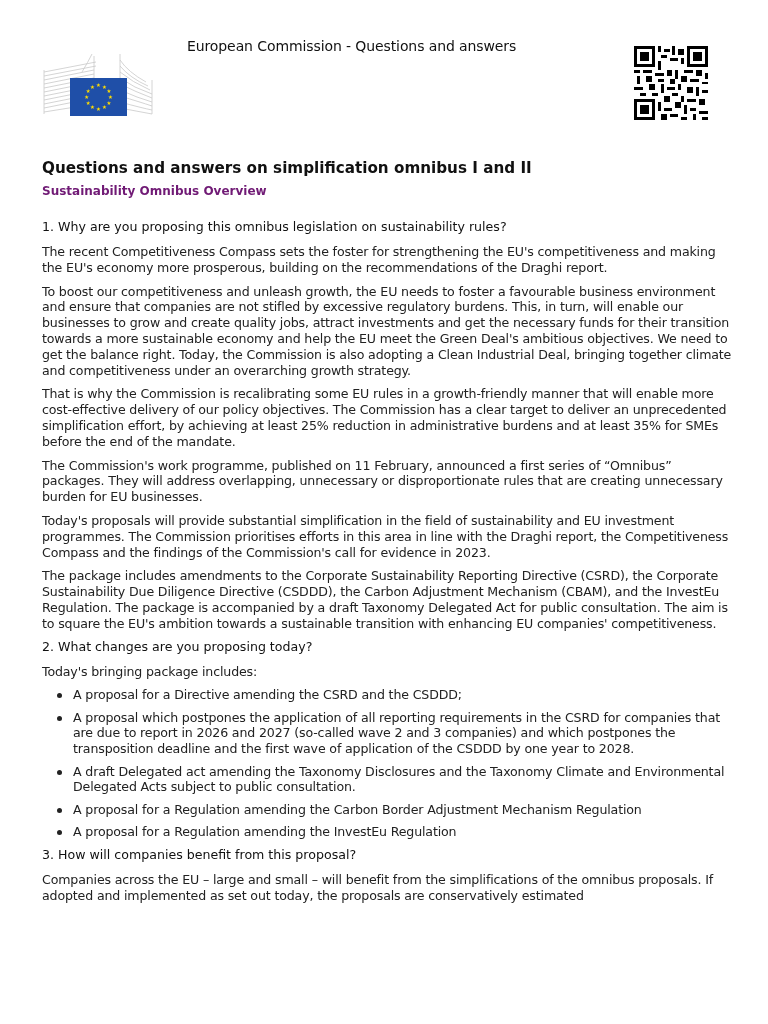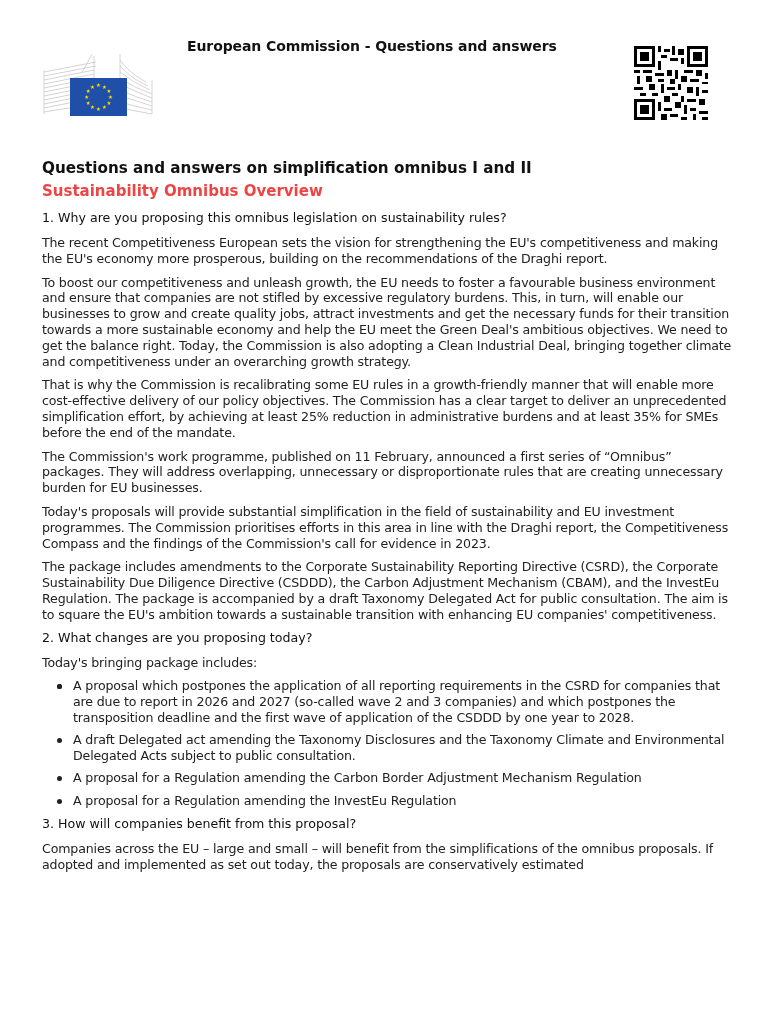--- a/index.html
+++ b/index.html
@@ -5,33 +5,33 @@
   html, body { margin: 0; padding: 0; background: #ffffff; }
   body {
     width: 768px; height: 1024px; overflow: hidden; position: relative;
     font-family: "DejaVu Sans", sans-serif; color: #1a1a1a;
   }
   .page { position: absolute; left: 0; top: 0; width: 768px; height: 1024px; }
 
   
   .header-title {
     position: absolute; left: 187px; top: 38px;
-    font-size: 14px; font-weight: bold; color: #111;
+    font-size: 14px; font-weight: normal; color: #111;
     letter-spacing: -0.1px;
   }
   .logo { position: absolute; left: 42px; top: 52px; width: 118px; height: 64px; }
   .qr { position: absolute; left: 632px; top: 46px; width: 78px; height: 74px; }
 
   .content { position: absolute; left: 42px; top: 158px; width: 690px; }
 
   .doc-title {
     font-size: 15.2px; font-weight: bold; margin: 0; line-height: 20px; color: #111;
   }
   .dateline { font-size: 14px; margin: 9px 0 0 0; line-height: 20px; color: #222; }
-  .section-title { font-size: 15px; font-weight: bold; margin: 2px 0 7px 0; line-height: 22px; color: #ef4444; }
+  .section-title { font-size: 12px; font-weight: bold; margin: 2px 0 16px 0; line-height: 22px; color: #701a75; }
   .q {
     font-size: 12.6px; font-weight: normal; margin: 6px 0 0 0; line-height: 18px; color: #111;
   }
   p.body {
     font-size: 12.6px; line-height: 15.8px; margin: 8px 0 0 0; color: #222;
     letter-spacing: -0.15px;
   }
   ul.bullets { margin: 8px 0 0 0; padding: 0 0 0 31px; list-style: none; }
   ul.bullets li {
     position: relative; font-size: 12.6px; line-height: 15.8px; color: #222;
@@ -143,31 +143,31 @@
         <rect x="20" y="23" width="1" height="2"></rect>
         <rect x="23" y="24" width="2" height="1"></rect>
     </g>
   </svg>
 
   <div class="content">
     <h1 class="doc-title">Questions and answers on simplification omnibus I and II</h1>
     <h2 class="section-title">Sustainability Omnibus Overview</h2>
 
     <h3 class="q">1. Why are you proposing this omnibus legislation on sustainability rules?</h3>
-    <p class="body">The recent Competitiveness European sets the vision for strengthening the EU's competitiveness and making the EU's economy more prosperous, building on the recommendations of the Draghi report.</p>
+    <p class="body">The recent Competitiveness Compass sets the foster for strengthening the EU's competitiveness and making the EU's economy more prosperous, building on the recommendations of the Draghi report.</p>
     <p class="body">To boost our competitiveness and unleash growth, the EU needs to foster a favourable business environment and ensure that companies are not stifled by excessive regulatory burdens. This, in turn, will enable our businesses to grow and create quality jobs, attract investments and get the necessary funds for their transition towards a more sustainable economy and help the EU meet the Green Deal's ambitious objectives. We need to get the balance right. Today, the Commission is also adopting a Clean Industrial Deal, bringing together climate and competitiveness under an overarching growth strategy.</p>
     <p class="body">That is why the Commission is recalibrating some EU rules in a growth-friendly manner that will enable more cost-effective delivery of our policy objectives. The Commission has a clear target to deliver an unprecedented simplification effort, by achieving at least 25% reduction in administrative burdens and at least 35% for SMEs before the end of the mandate.</p>
     <p class="body">The Commission's work programme, published on 11 February, announced a first series of “Omnibus” packages. They will address overlapping, unnecessary or disproportionate rules that are creating unnecessary burden for EU businesses.</p>
     <p class="body">Today's proposals  will provide substantial simplification in the field of sustainability and EU investment programmes. The Commission prioritises efforts in this area in line with the Draghi report, the Competitiveness Compass and the findings of the Commission's call for evidence in 2023.</p>
     <p class="body">The package includes amendments to the Corporate Sustainability Reporting Directive (CSRD), the Corporate Sustainability Due Diligence Directive (CSDDD), the Carbon Adjustment Mechanism (CBAM), and the InvestEu Regulation. The package is accompanied by a draft Taxonomy Delegated Act for public consultation.  The aim is to square the EU's ambition towards a sustainable transition with enhancing EU companies' competitiveness.</p>
 
     <h3 class="q">2. What changes are you proposing today?</h3>
     <p class="body">Today's bringing package includes:</p>
     <ul class="bullets">
-      <li><span class="dot"></span></li>
+      <li><span class="dot"></span><span>A proposal for a Directive amending the CSRD and the CSDDD;</span></li>
       <li><span class="dot"></span><span>A proposal which postpones the application of all reporting requirements in the CSRD for companies that are due to report in 2026 and 2027 (so-called wave 2 and 3 companies) and which postpones the transposition deadline and the first wave of application of the CSDDD by one year to 2028.</span></li>
       <li><span class="dot"></span><span>A draft Delegated act amending the Taxonomy Disclosures and the Taxonomy Climate and Environmental Delegated Acts  subject to public consultation.</span></li>
       <li><span class="dot"></span><span>A proposal for a Regulation amending the Carbon Border Adjustment Mechanism Regulation</span></li>
       <li><span class="dot"></span><span>A proposal for a Regulation amending the InvestEu Regulation</span></li>
     </ul>
 
     <h3 class="q" style="margin-top:2px">3. How will companies benefit from this proposal?</h3>
     <p class="body">Companies across the EU – large and small – will benefit from the simplifications of the omnibus proposals. If adopted and implemented as set out today, the proposals are conservatively estimated</p>
   </div>
 </div>

